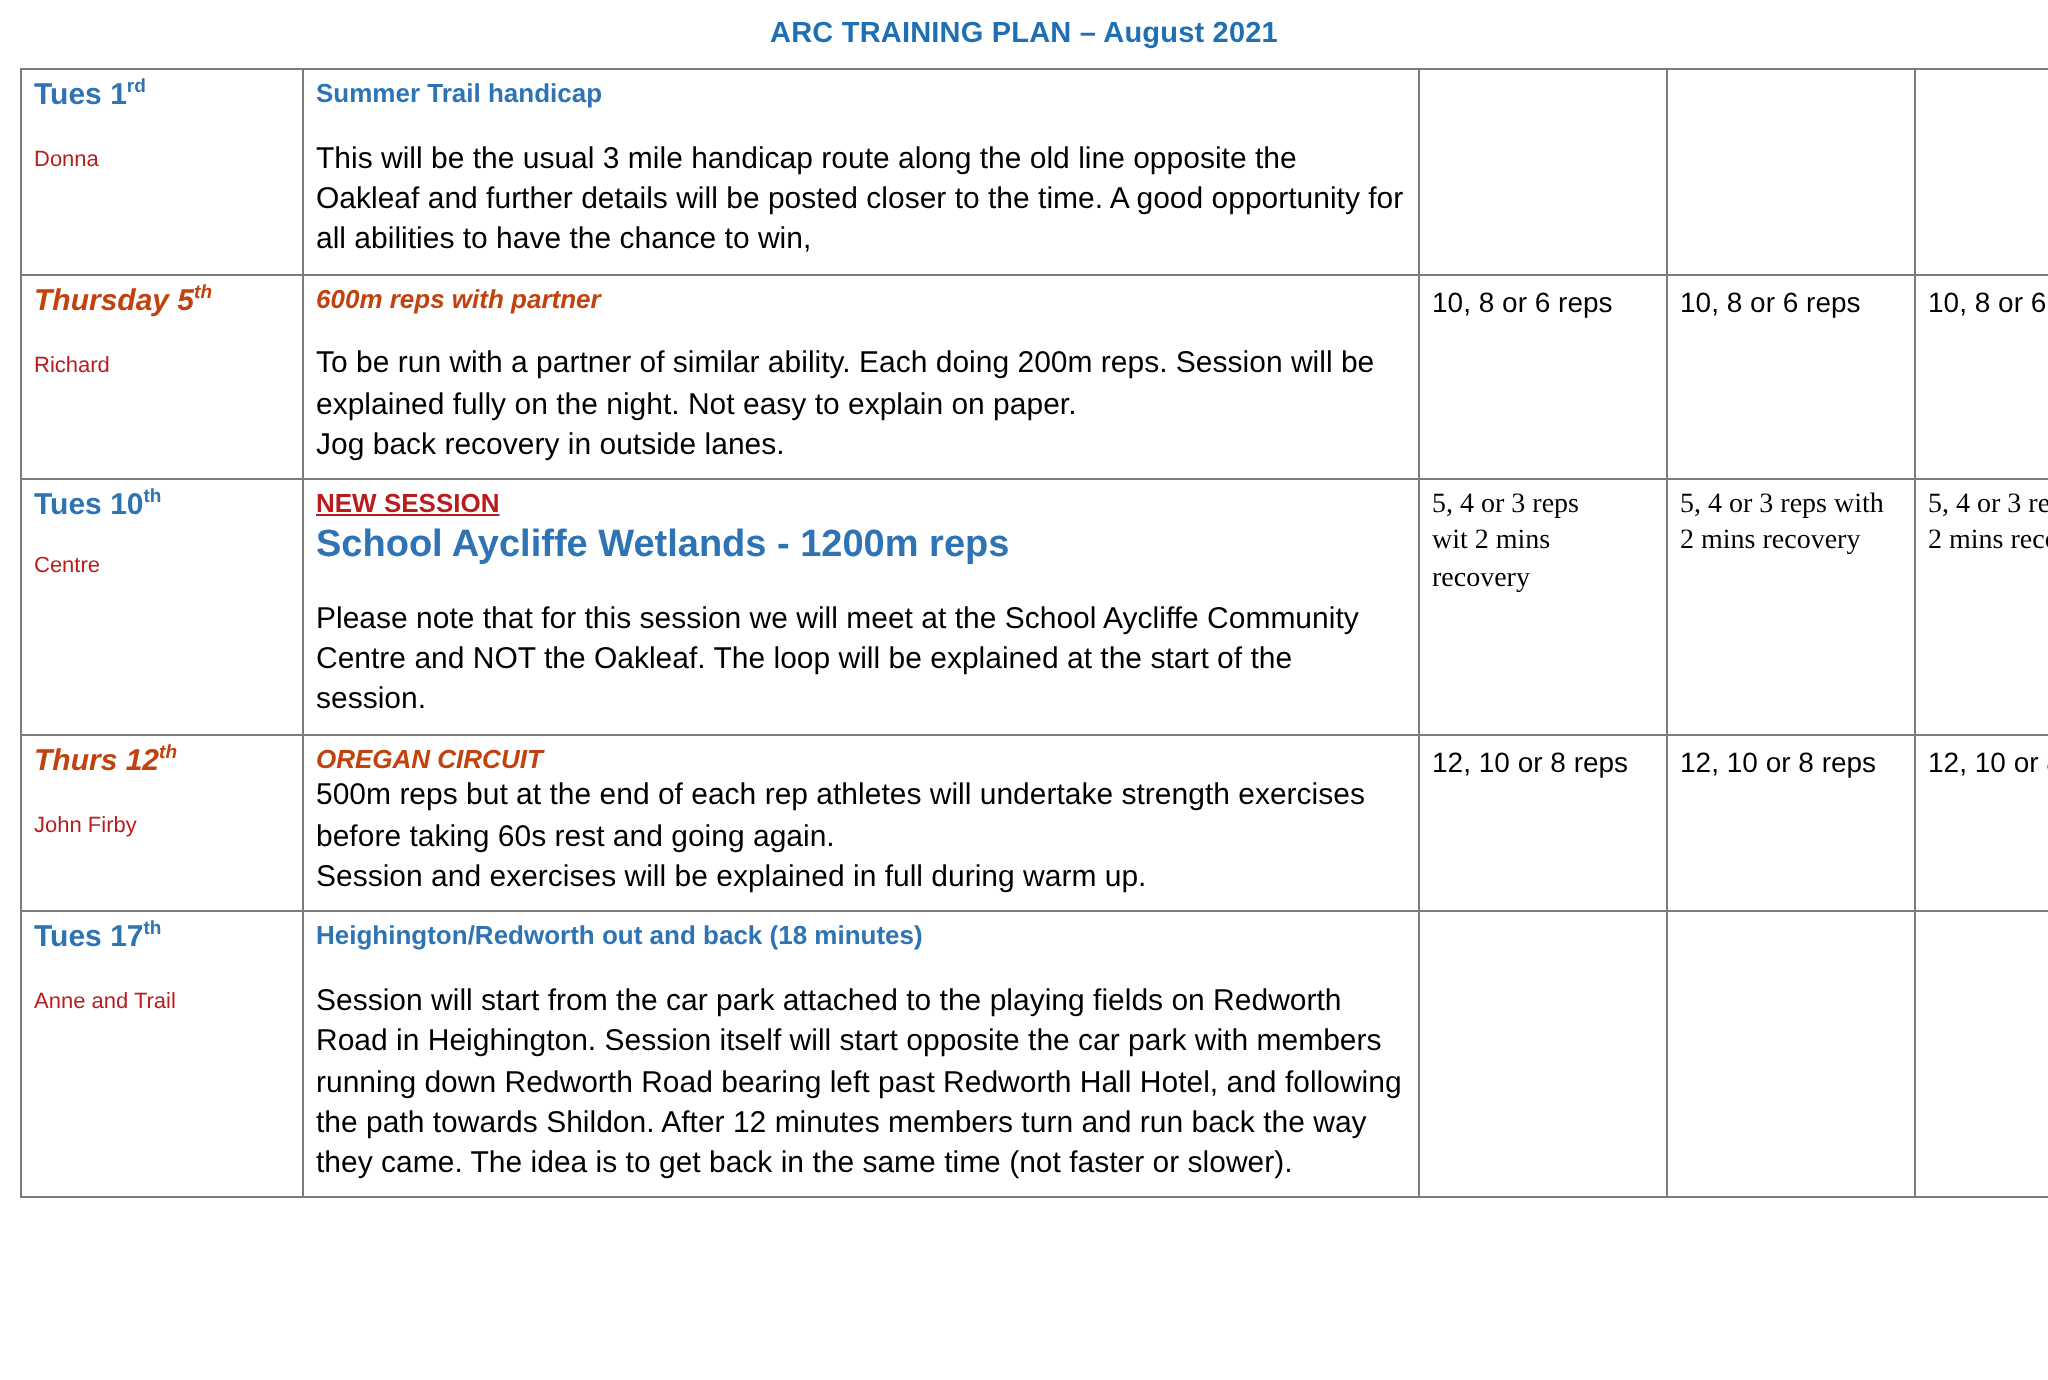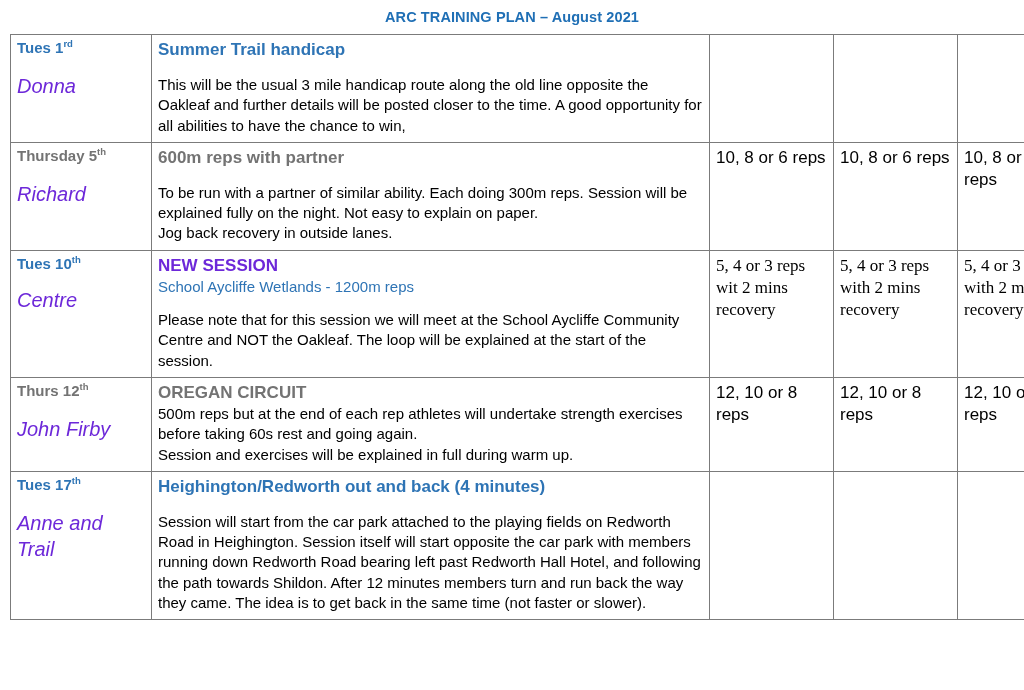--- a/index.html
+++ b/index.html
@@ -54,50 +54,49 @@
     font-size: 15px;
     line-height: 1.2;
     white-space: nowrap;
   }
   .date-label sup {
     font-size: 9.5px;
     vertical-align: super;
     line-height: 0;
   }
   .coach {
-    font-size: 20px;
+    font-size: 11px;
     margin-top: 16px;
     line-height: 1.3;
-    color: #6d28d9;
-    font-style: italic;
+    color: #b91c1c;
   }
   .coach.tight { margin-top: 14px; }
 
   .blue { color: #2E74B5; }
-  .red  { color: #737373; }
-  .purple { color: #6d28d9; }
+  .red  { color: #c2410c; font-style: italic; }
+  .purple { color: #b91c1c; text-decoration: underline; }
 
   .sess-title {
     font-weight: bold;
-    font-size: 17px;
+    font-size: 13px;
     line-height: 1.3;
   }
   .sess-sub {
-    font-weight: normal;
-    font-size: 15px;
+    font-weight: bold;
+    font-size: 19px;
     line-height: 1.3;
   }
   .gap-after { margin-bottom: 14px; }
   .body-text {
     font-size: 15px;
     line-height: 1.35;
     white-space: pre-line;
   }
   .rep-text {
-    font-size: 17px;
+    font-size: 14px;
     line-height: 1.3;
     white-space: pre-line;
   }
   .pad-top-lg { padding-top: 8px; font-family: Liberation Serif, serif; }
 </style>
 </head>
 <body>
 
 <div class="page">
 
@@ -126,21 +125,21 @@
         </td>
       </tr>
 
       <tr>
         <td class="c-date">
           <div class="date-label red"><span>Thursday 5</span><sup>th</sup></div>
           <div class="coach">Richard</div>
         </td>
         <td class="c-detail">
           <div class="sess-title red gap-after">600m reps with partner</div>
-          <div class="body-text">To be run with a partner of similar ability.  Each doing 300m reps.  Session will be explained fully on the night.  Not easy to explain on paper.
+          <div class="body-text">To be run with a partner of similar ability.  Each doing 200m reps.  Session will be explained fully on the night.  Not easy to explain on paper.
 Jog back recovery in outside lanes.</div>
         </td>
         <td class="c-rep">
           <div class="rep-text">10, 8 or 6 reps</div>
         </td>
         <td class="c-rep">
           <div class="rep-text">10, 8 or 6 reps</div>
         </td>
         <td class="c-rep-last">
           <div class="rep-text">10, 8 or 6 reps</div>
@@ -189,21 +188,21 @@
           <div class="rep-text">12, 10 or 8 reps</div>
         </td>
       </tr>
 
       <tr>
         <td class="c-date">
           <div class="date-label blue"><span>Tues 17</span><sup>th</sup></div>
           <div class="coach">Anne and Trail</div>
         </td>
         <td class="c-detail">
-          <div class="sess-title blue gap-after">Heighington/Redworth out and back (4 minutes)</div>
+          <div class="sess-title blue gap-after">Heighington/Redworth out and back (18 minutes)</div>
           <div class="body-text">Session will start from the car park attached to the playing fields on Redworth Road in Heighington.  Session itself will start opposite the car park with members running down Redworth Road bearing left past Redworth Hall Hotel, and following the path towards Shildon.  After 12 minutes members turn and run back the way they came.  The idea is to get back in the same time (not faster or slower).</div>
         </td>
         <td class="c-rep">
           <div class="rep-text"></div>
         </td>
         <td class="c-rep">
           <div class="rep-text"></div>
         </td>
         <td class="c-rep-last">
           <div class="rep-text"></div>

